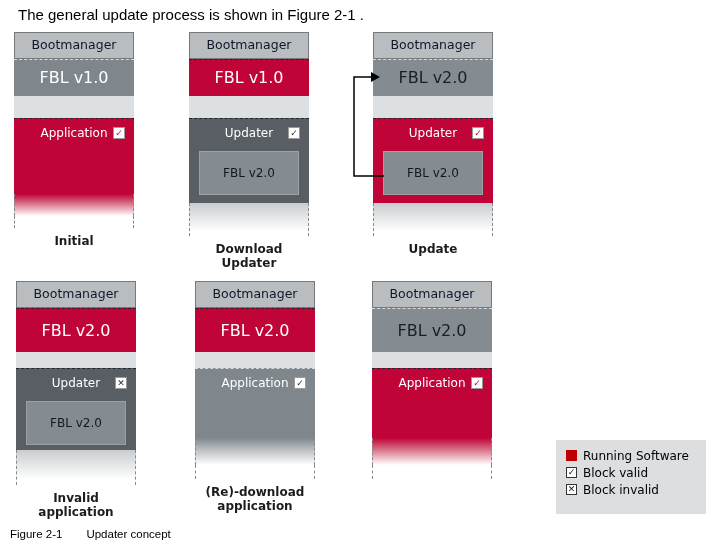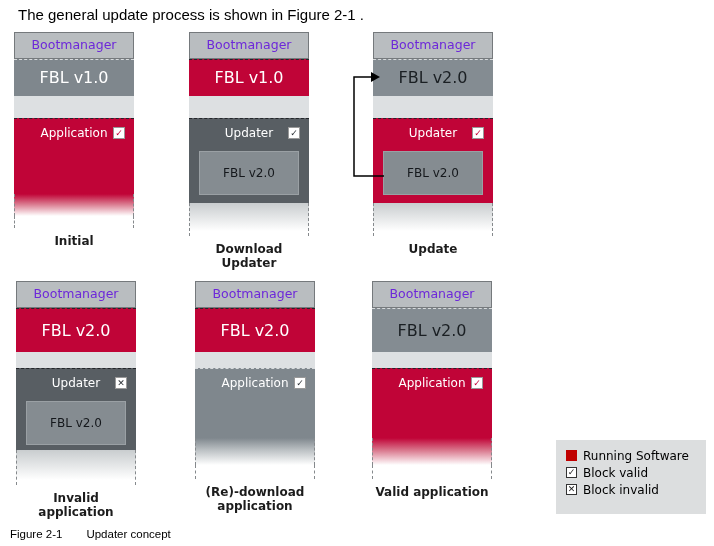--- a/index.html
+++ b/index.html
@@ -6,21 +6,21 @@
   #stage{position:relative;width:714px;height:546px;background:#fff;overflow:hidden;
          font-family:"DejaVu Sans",sans-serif;}
 
   .page-title{position:absolute;left:18px;top:6px;font-family:"Liberation Sans",sans-serif;
               font-size:15px;color:#000;}
 
   
   .col{position:absolute;width:120px;}
   .blk{box-sizing:border-box;display:flex;align-items:center;justify-content:center;
        font-size:16px;line-height:1;}
-  .boot{height:27px;background:#b9bdc0;border:1px solid #75797c;color:#6d28d9;font-size:12.5px;}
+  .boot{height:27px;background:#b9bdc0;border:1px solid #75797c;color:#0f172a;font-size:12.5px;}
   .fbl.h1{height:37px;}
   .fbl.h2{height:44px;}
   .v-gray{background:#7f878d;color:#ffffff;border-top:1px dashed #d8dbdd;}
   .v-graydark{background:#848c92;color:#1a1f23;border-top:1px dashed #d8dbdd;}
   .v-red{background:#c00437;color:#ffffff;border-top:1px dashed #23262a;}
   .v-charcoal{background:#585e63;color:#ffffff;border-top:1px dashed #23262a;}
   .gapblk{background:#dde0e2;}
   .g1{height:22px;}
   .g2{height:16px;}
 
@@ -208,24 +208,20 @@
     <div class="main v-red" style="height:70px;">
       <div class="mainhdr">
         <span>Application</span>
         <span class="chk">
           <span>✓</span>
         </span>
       </div>
     </div>
     <div class="fade f-red" style="height:27px;"></div>
     <div class="tail" style="height:14px;"></div>
-    <div class="dcaption">
-      <span>Valid application</span>
-      <span></span>
-    </div>
   </div>
 
   <div class="legend">
     <div class="lgrow">
       <span class="lg-square"></span>
       <span>Running Software</span>
     </div>
     <div class="lgrow">
       <span class="lg-chk">
         <span>✓</span>

